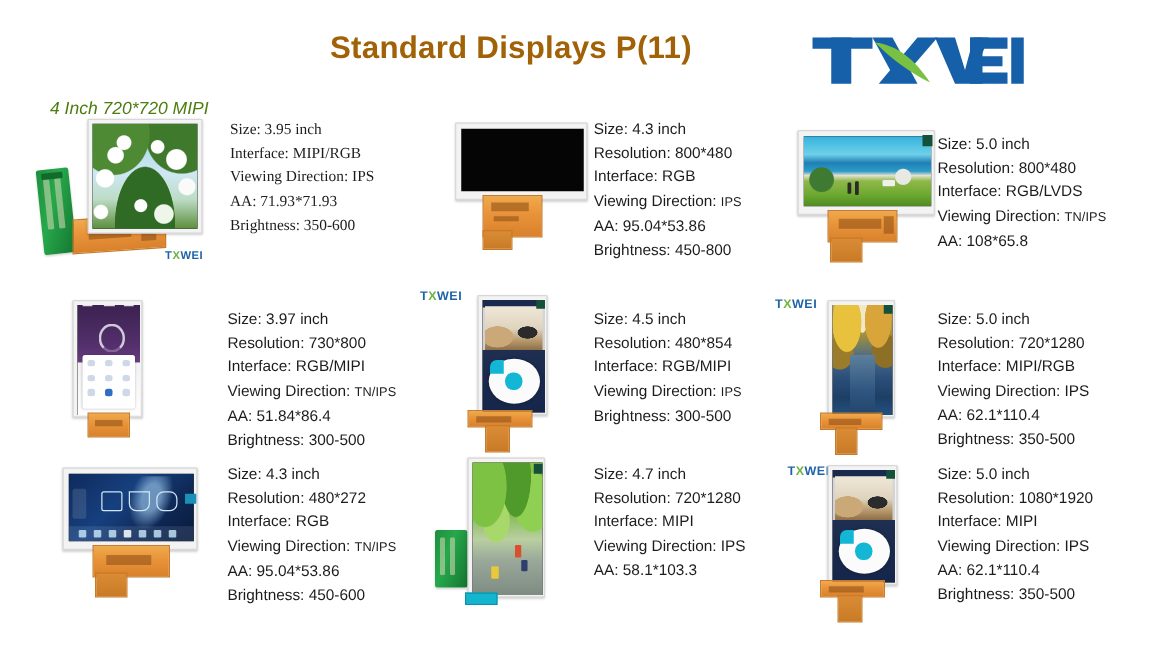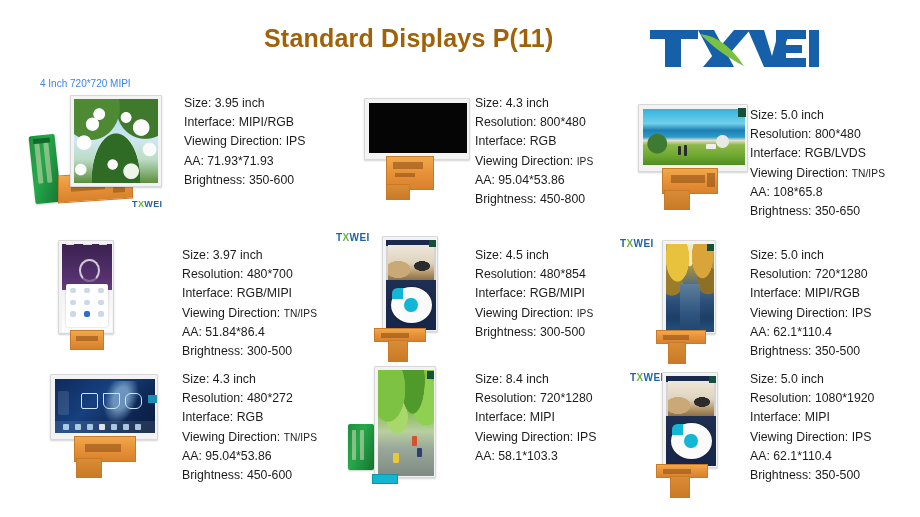--- a/index.html
+++ b/index.html
@@ -28,21 +28,21 @@
   .cell{position:absolute;}
   .specs{
     position:absolute;
     font-size:12.3px;line-height:19.2px;
     color:#1c1c1c;white-space:nowrap;
   }
   .specs .small{font-size:10.2px;letter-spacing:.1px;}
 
   .cap-badge{
     position:absolute;left:40px;top:78px;
-    font-size:10px;color:#3b82f6;white-space:nowrap;
+    font-size:14px;color:#4d7c0f;white-space:nowrap;font-style:italic;
   }
 
   
   .module{position:absolute;}
   .bezel{
     position:absolute;
     background:#f3f3f3;
     border:1px solid #d8d8d8;
     box-sizing:border-box;
     border-radius:1px;
@@ -222,21 +222,21 @@
         <div class="ic" style="left:54px;top:4px;width:12px;height:16px;"></div>
       </div>
       <div class="bezel" style="left:42px;top:0px;width:92px;height:92px;">
         <div class="screen" style="left:3px;top:3px;width:84px;height:84px;">
           <div class="sc sc-flowers"></div>
         </div>
       </div>
       <div class="wm" style="left:104px;top:104px;">T<span class="g">X</span>WEI</div>
     </div>
 
-    <div class="specs" style="left:184px;top:94px;">
+    <div class="specs" style="left:184px;top:94px;font-family:Liberation Serif, serif;">
       <div>Size: 3.95 inch</div>
       <div>Interface: MIPI/RGB</div>
       <div><span>Viewing Direction:</span> <span>IPS</span></div>
       <div>AA: 71.93*71.93</div>
       <div>Brightness: 350-600</div>
     </div>
   </div>
 
   <div class="cell">
     <div class="module" style="left:364px;top:98px;width:110px;height:100px;">
@@ -278,21 +278,20 @@
       </div>
       <div class="fpc dark" style="left:26px;top:86px;width:26px;height:20px;"></div>
     </div>
 
     <div class="specs" style="left:750px;top:106px;">
       <div>Size: 5.0 inch</div>
       <div>Resolution: 800*480</div>
       <div>Interface: RGB/LVDS</div>
       <div><span>Viewing Direction:</span> <span class="small">TN/IPS</span></div>
       <div>AA: 108*65.8</div>
-      <div>Brightness: 350-650</div>
     </div>
   </div>
 
   <div class="cell">
     <div class="module" style="left:58px;top:240px;width:96px;height:110px;">
       <div class="bezel" style="left:0px;top:0px;width:56px;height:94px;">
         <div class="screen" style="left:3px;top:3px;width:50px;height:88px;">
           <div class="sc sc-ui">
             <div class="statusbar">
               <div class="sdot" style="left:8%;width:16%;"></div>
@@ -314,21 +313,21 @@
           </div>
         </div>
       </div>
       <div class="fpc" style="left:12px;top:90px;width:34px;height:20px;">
         <div class="ic" style="left:5px;top:5px;width:22px;height:5px;"></div>
       </div>
     </div>
 
     <div class="specs" style="left:182px;top:246px;">
       <div>Size: 3.97 inch</div>
-      <div>Resolution: 480*700</div>
+      <div>Resolution: 730*800</div>
       <div>Interface: RGB/MIPI</div>
       <div><span>Viewing Direction:</span> <span class="small">TN/IPS</span></div>
       <div>AA: 51.84*86.4</div>
       <div>Brightness: 300-500</div>
     </div>
   </div>
 
   <div class="cell">
     <div class="wm" style="left:336px;top:232px;font-size:10px;">T<span class="g">X</span>WEI</div>
     <div class="module" style="left:374px;top:236px;width:100px;height:118px;">
@@ -439,21 +438,21 @@
           </div>
         </div>
         <div class="tab-blk" style="right:1px;top:4px;width:7px;height:8px;"></div>
       </div>
       <div class="fpc" style="left:24px;top:108px;width:26px;height:10px;background:#14b6cf;border-color:#0e94aa;"></div>
     </div>
 
     <div class="wm" style="left:630px;top:372px;font-size:10px;">T<span class="g">X</span>WEI</div>
 
     <div class="specs" style="left:475px;top:370px;">
-      <div>Size: 8.4 inch</div>
+      <div>Size: 4.7 inch</div>
       <div>Resolution: 720*1280</div>
       <div>Interface: MIPI</div>
       <div><span>Viewing Direction:</span> <span>IPS</span></div>
       <div>AA: 58.1*103.3</div>
     </div>
   </div>
 
   <div class="cell">
     <div class="module" style="left:656px;top:372px;width:100px;height:118px;">
       <div class="bezel" style="left:6px;top:0px;width:56px;height:96px;">

